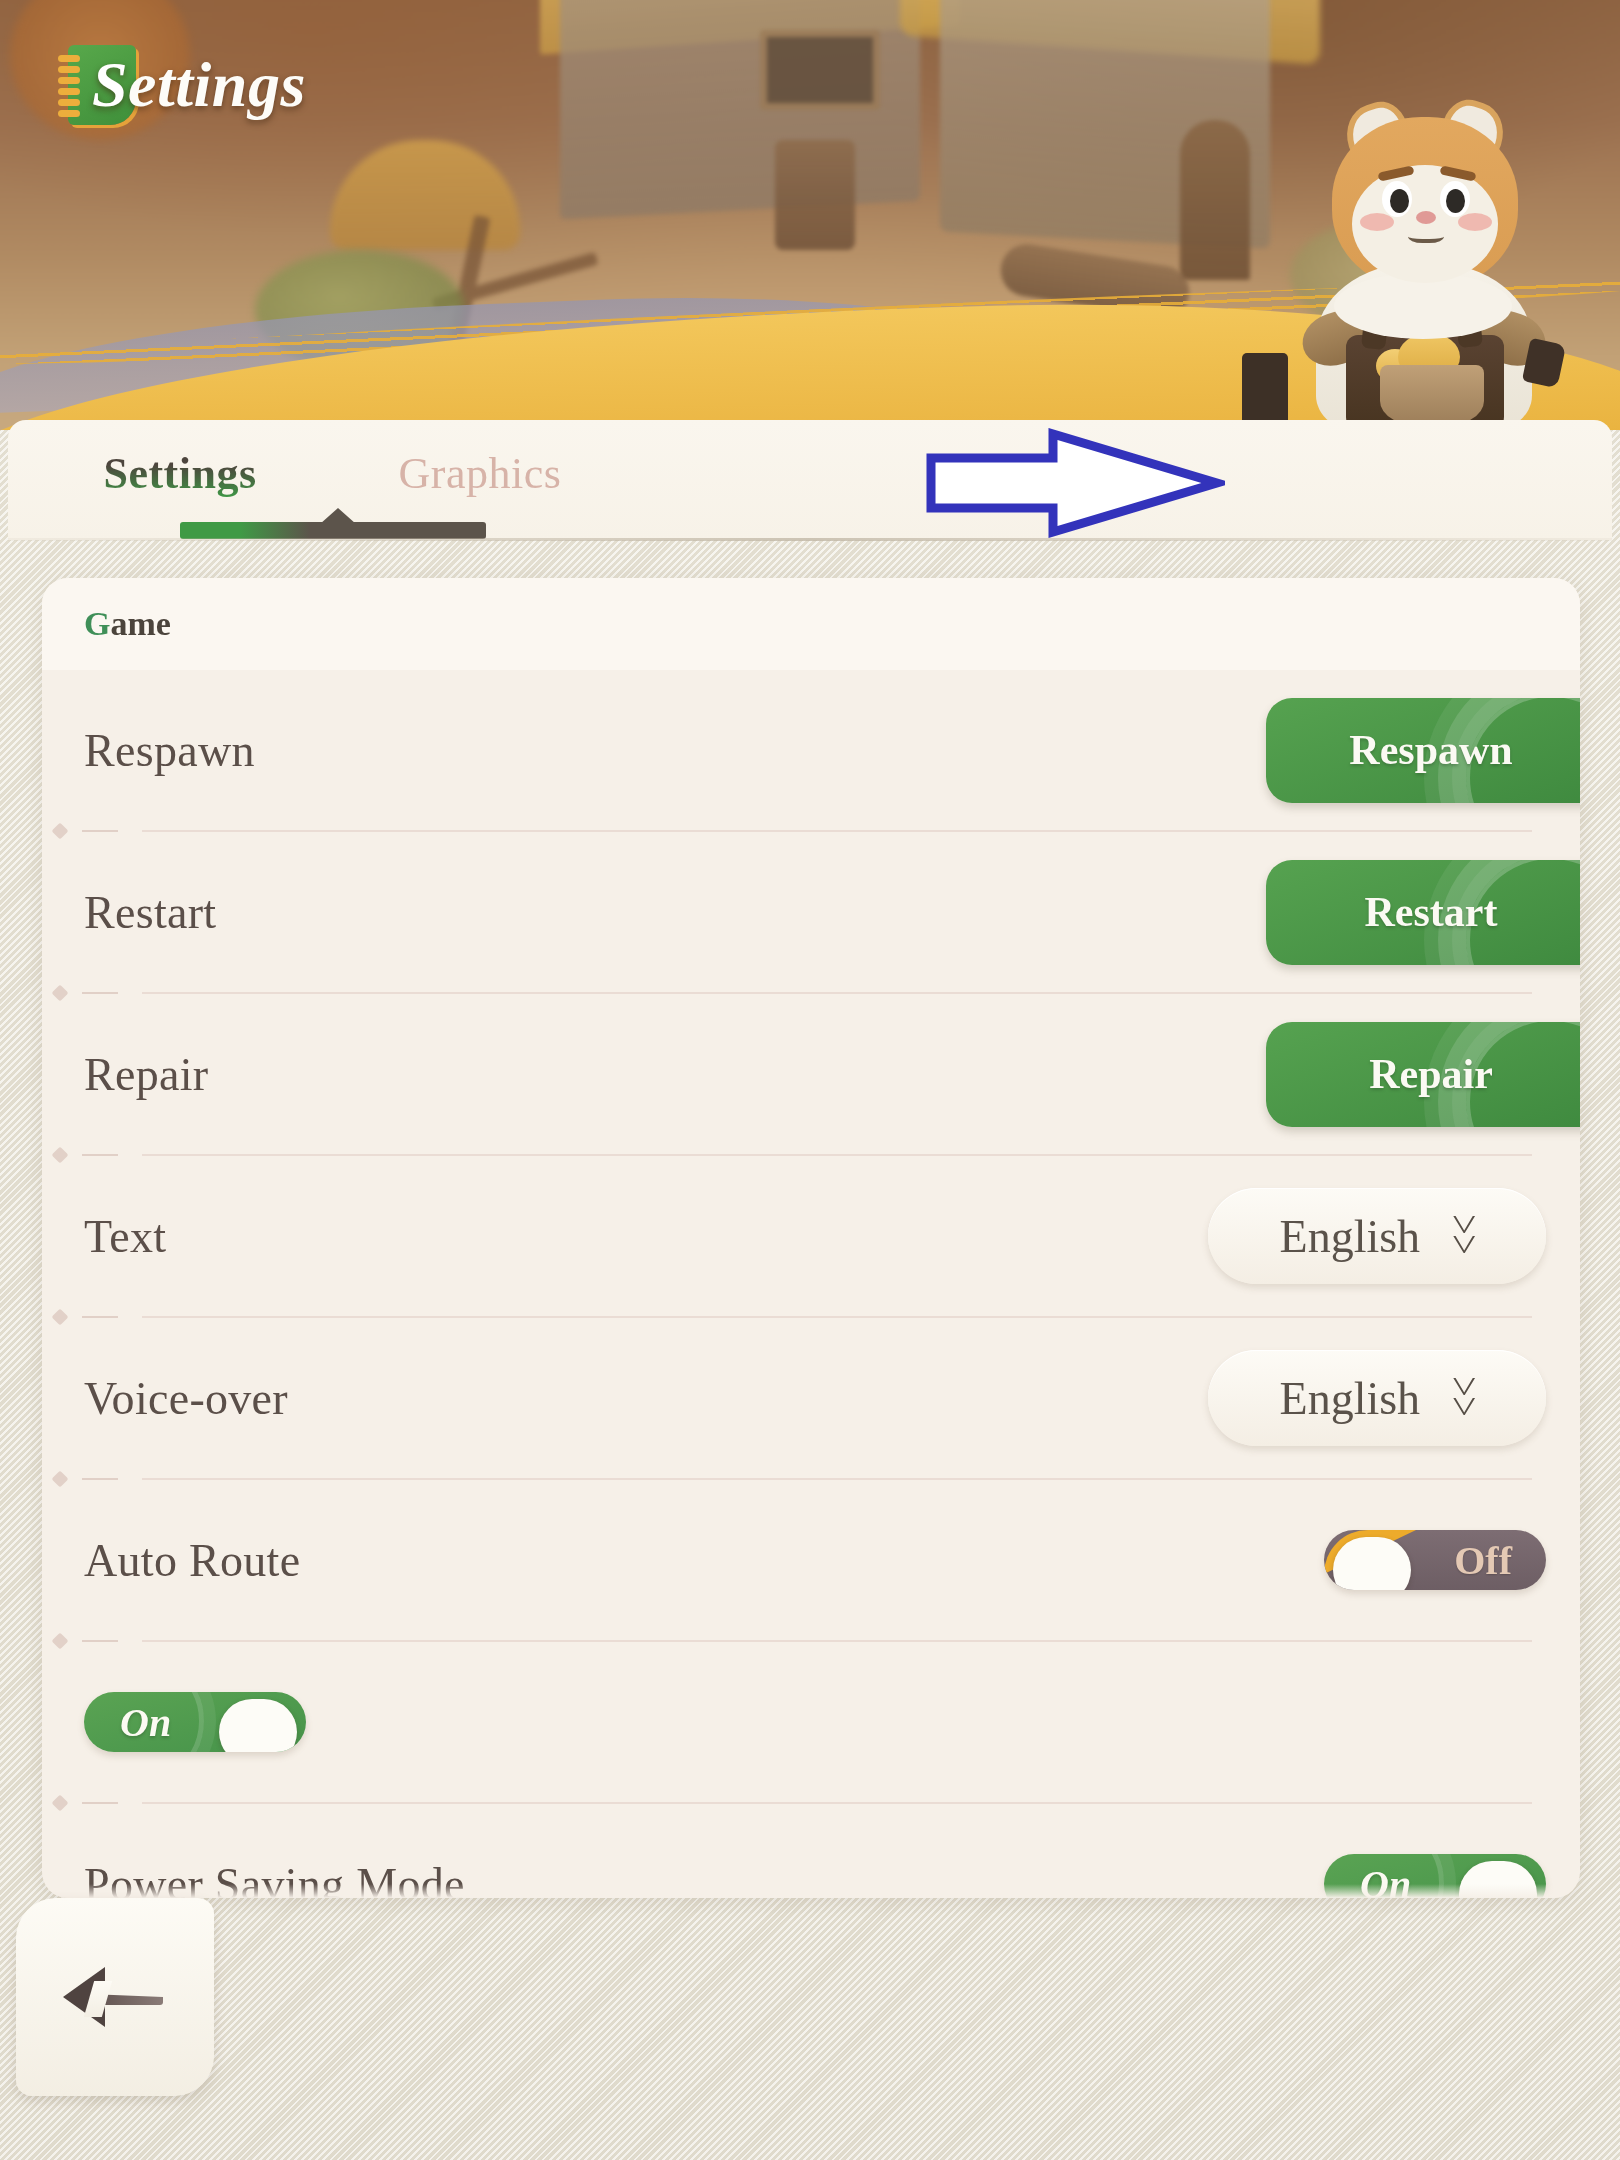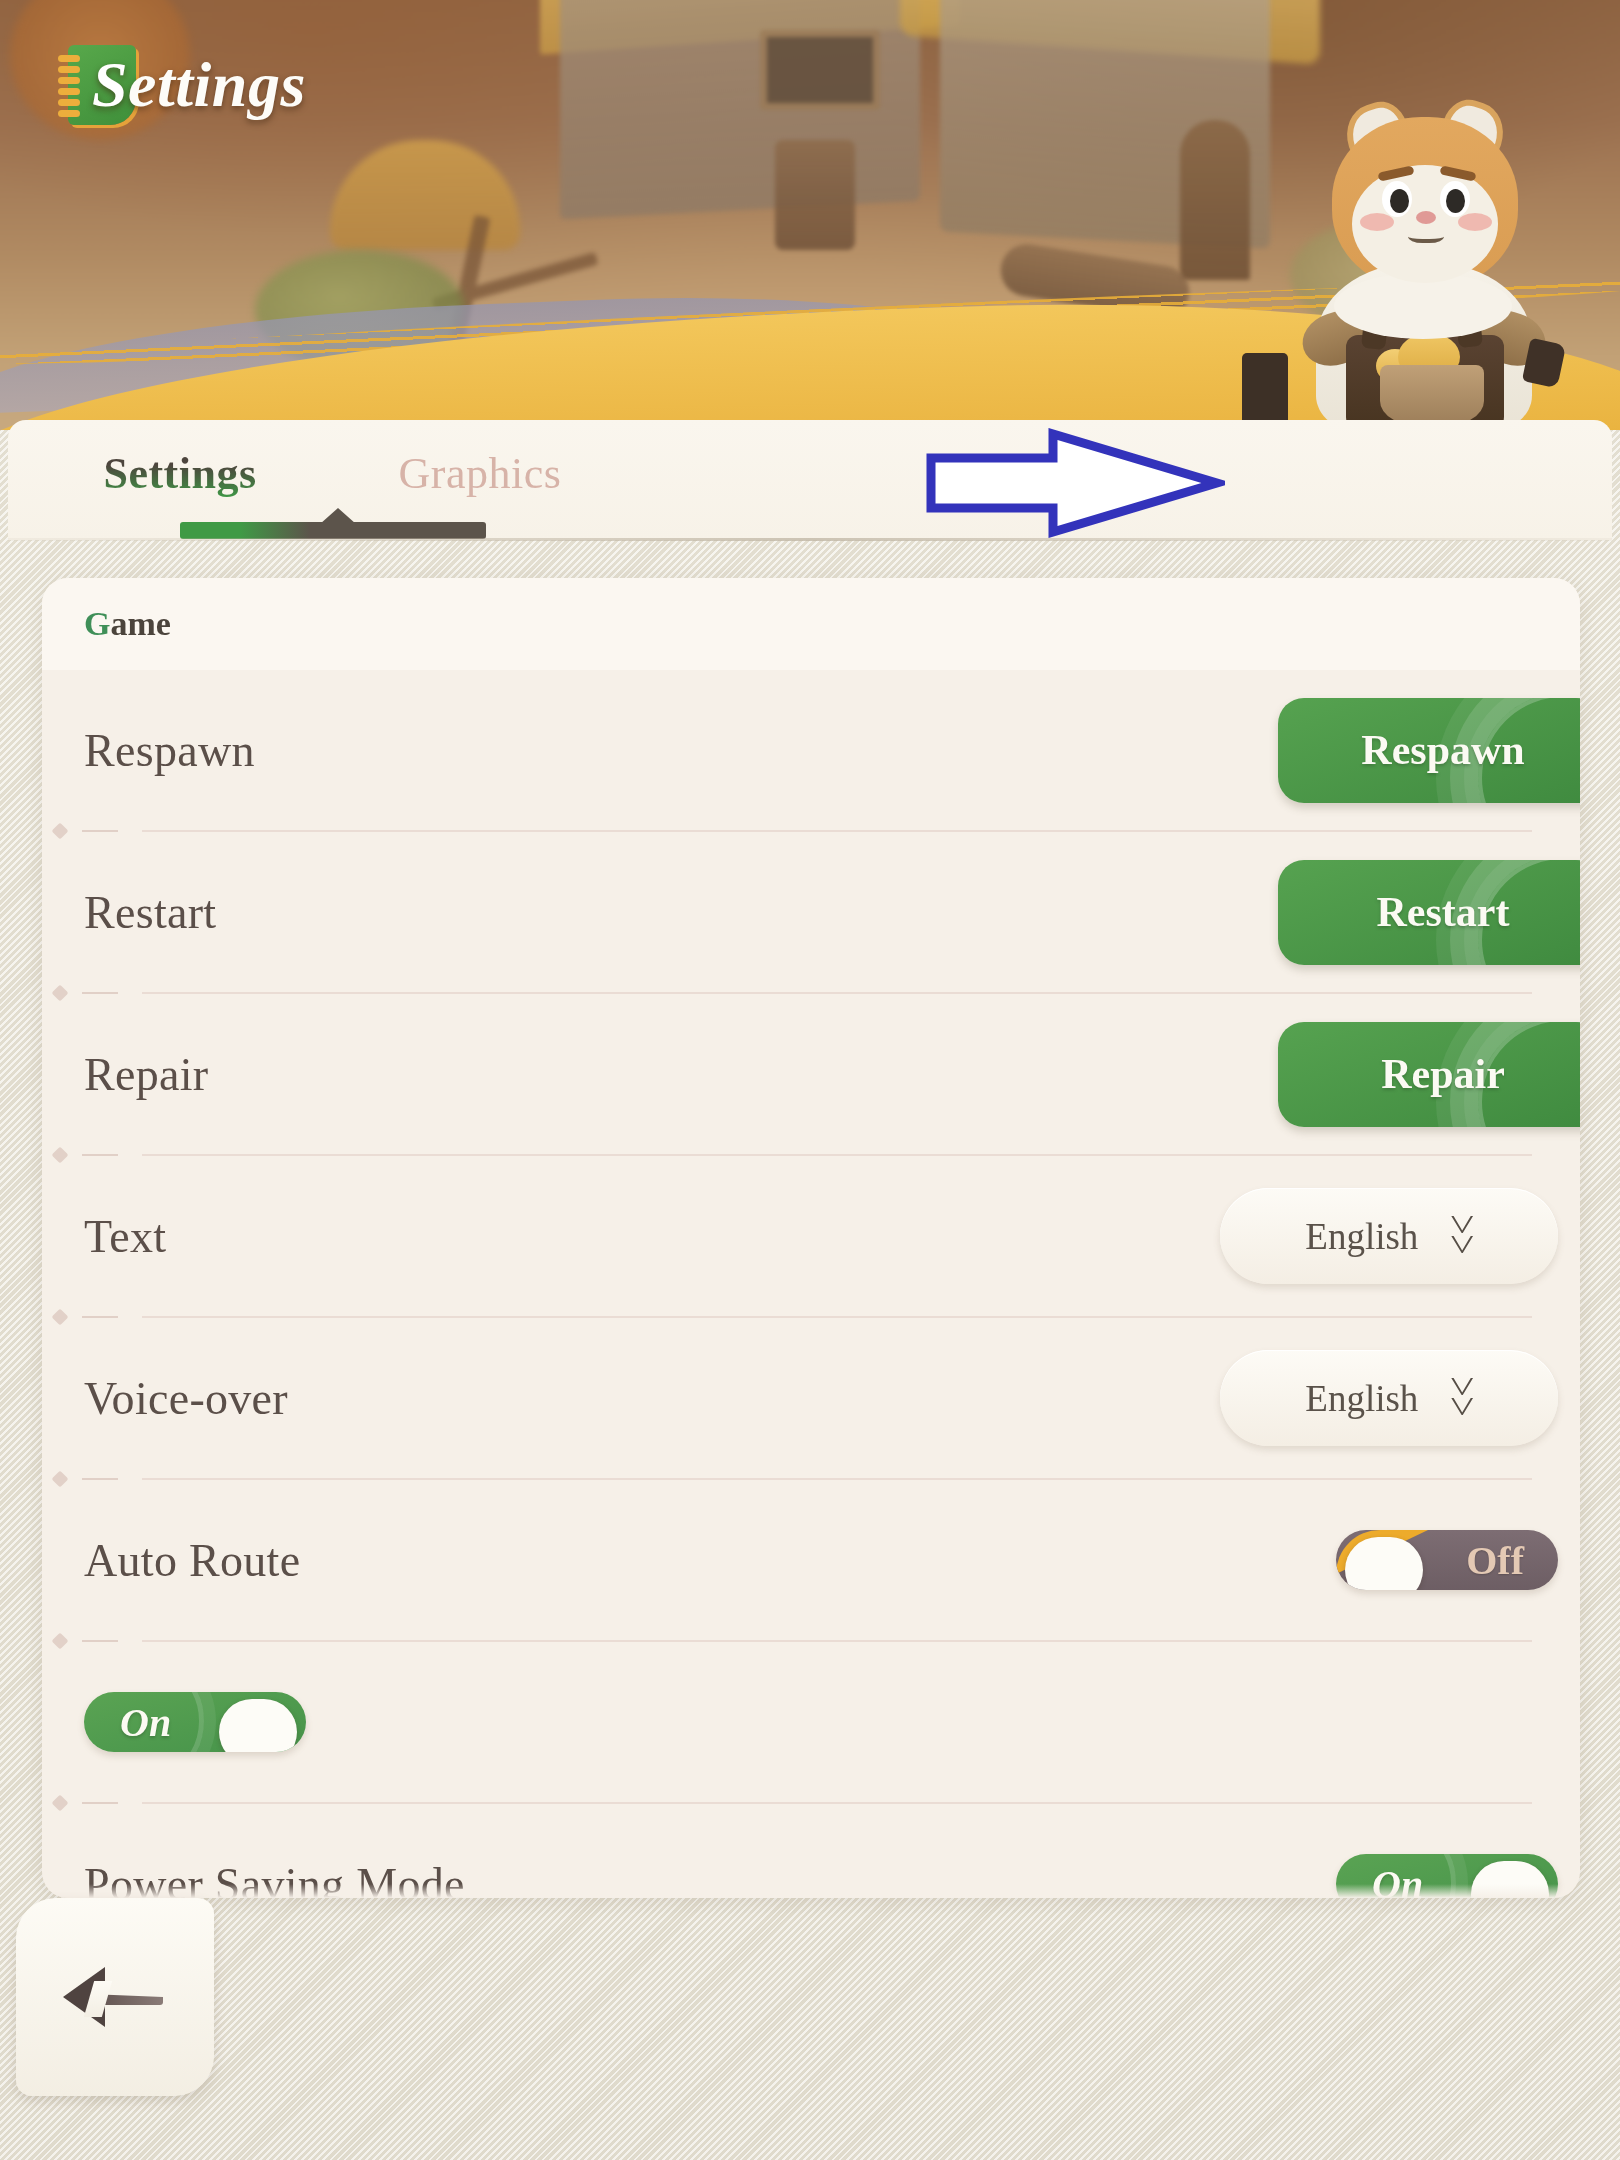--- a/index.html
+++ b/index.html
@@ -209,21 +209,21 @@
     position:absolute; left:42px; top:578px; width:1538px; height:1320px;
     background:#f6f0e8; border-radius:26px;
     box-shadow:0 4px 18px rgba(120,100,78,.14);
     overflow:hidden; z-index:5;
   }
   #card-header{ height:92px; background:#fbf7f1;
     display:flex; align-items:center; padding-left:42px; }
   #group-title{ font-size:34px; font-weight:bold; color:#4b443c; }
   #group-title .cap{ color:#3f8f58; }
 
-  .row{ position:relative; height:160px; padding:0 22px 0 42px;
+  .row{ position:relative; height:160px; padding:0 34px 0 42px;
     display:flex; align-items:center; justify-content:space-between; }
   .row-label{ font-size:46px; color:#5b4f49; letter-spacing:.3px; }
 
   .sep{ position:relative; height:2px; margin-left:12px; }
   .sep .diamond{ position:absolute; left:0; top:-5px; width:12px; height:12px;
     background:#e2d1c8; transform:rotate(45deg); border-radius:2px; }
   .sep .dash{ position:absolute; left:28px; top:0; width:36px; height:2px; background:#e1d0c7; }
   .sep .line{ position:absolute; left:88px; top:0; right:48px; height:2px; background:#eadcd4; }
 
   
@@ -245,21 +245,21 @@
                0 0 0 42px rgba(255,255,255,.07); }
   .green-btn .label{ position:relative; z-index:2; text-shadow:0 2px 3px rgba(40,70,40,.35); }
 
   
   .dropdown{
     width:338px; height:96px; background:linear-gradient(#fdfbf6,#f4eee4);
     border-radius:48px; display:flex; align-items:center; justify-content:center;
     gap:34px; cursor:pointer;
     box-shadow:0 4px 7px rgba(120,100,78,.17), inset 0 1px 0 #fff;
   }
-  .dropdown .value{ font-size:37px; color:#5a524a; }
+  .dropdown .value{ font-size:46px; color:#5a524a; }
   .chev{ display:flex; flex-direction:column; gap:-2px; align-items:center;
     line-height:.55; color:#564e46; font-size:36px; }
   .chev span{ display:block; transform:scaleX(1.25); }
 
   
   .toggle{ width:222px; height:60px; border-radius:44px; position:relative;
     display:flex; align-items:center; cursor:pointer;
     box-shadow:0 4px 7px rgba(120,100,78,.2); overflow:hidden; }
   .toggle.off{ background:linear-gradient(#7d6d73,#6d5e64); justify-content:flex-end; }
   .toggle.on{ background:linear-gradient(165deg,#5aa353,#46934a); justify-content:flex-start;font-style:italic; }

